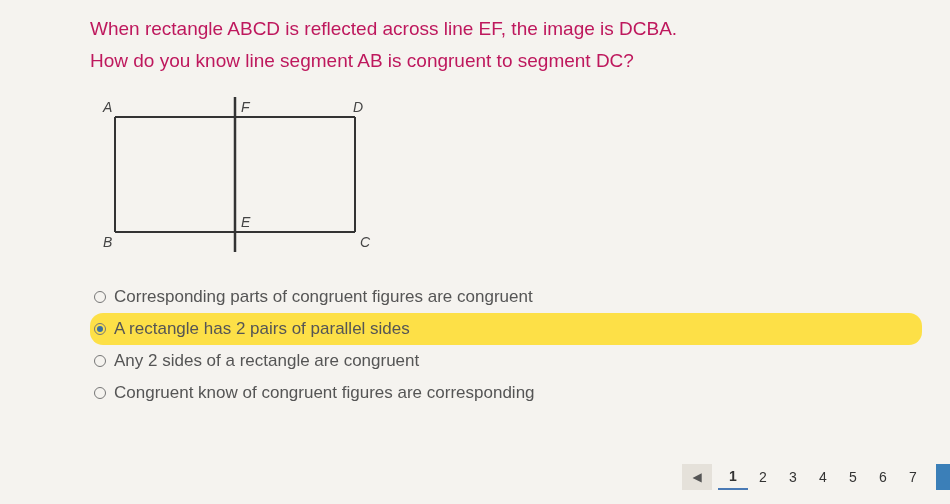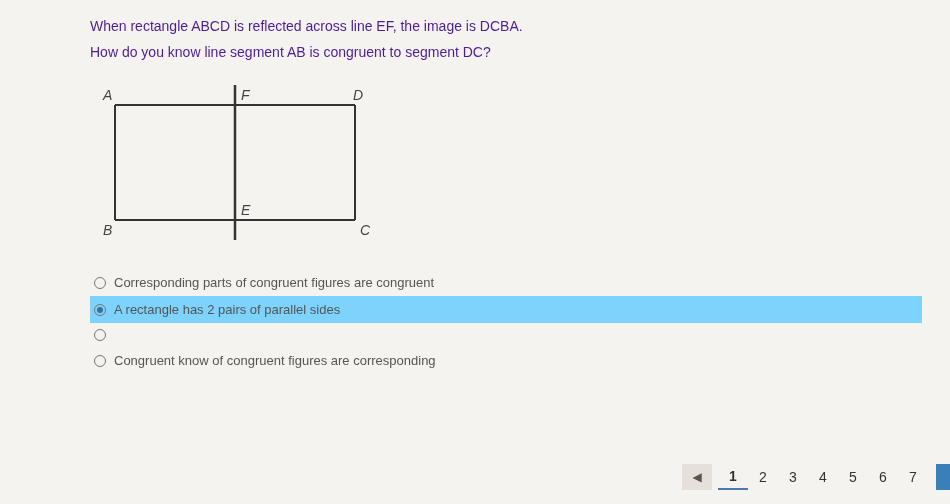--- a/index.html
+++ b/index.html
@@ -9,41 +9,42 @@
     background: #f5f3ef;
     font-family: Arial, Helvetica, sans-serif;
     color: #3a3a3a;
     position: relative;
     overflow: hidden;
   }
   .content {
     padding: 18px 28px 0 90px;
   }
   .q-line {
-    font-size: 14px;
-    color: #4c1d95;
+    font-size: 19px;
+    color: #be185d;
     margin-bottom: 10px;
     font-weight: 500;
   }
   .diagram {
     margin: 20px 0 15px -5px;
   }
   .options {
     margin-top: 10px;
   }
   .option {
     display: flex;
     align-items: center;
     padding: 6px 4px;
-    font-size: 13px;
+    font-size: 17px;
     color: #555;
     gap: 8px;
   }
   .option.selected {
-    background: #7dd3fc;
+    background: #fde047;
+    border-radius: 13px;
   }
   .radio {
     width: 12px;
     height: 12px;
     border: 1.5px solid #777;
     border-radius: 50%;
     display: inline-flex;
     align-items: center;
     justify-content: center;
     flex-shrink: 0;
@@ -130,20 +131,21 @@
     <div class="option">
       <span class="radio"></span>
       <span>Corresponding parts of congruent figures are congruent</span>
     </div>
     <div class="option selected">
       <span class="radio checked"></span>
       <span>A rectangle has 2 pairs of parallel sides</span>
     </div>
     <div class="option">
       <span class="radio"></span>
+      <span>Any 2 sides of a rectangle are congruent</span>
     </div>
     <div class="option">
       <span class="radio"></span>
       <span>Congruent know of congruent figures are corresponding</span>
     </div>
   </div>
 </div>
 
 <div class="pager">
   <div class="arrow">

